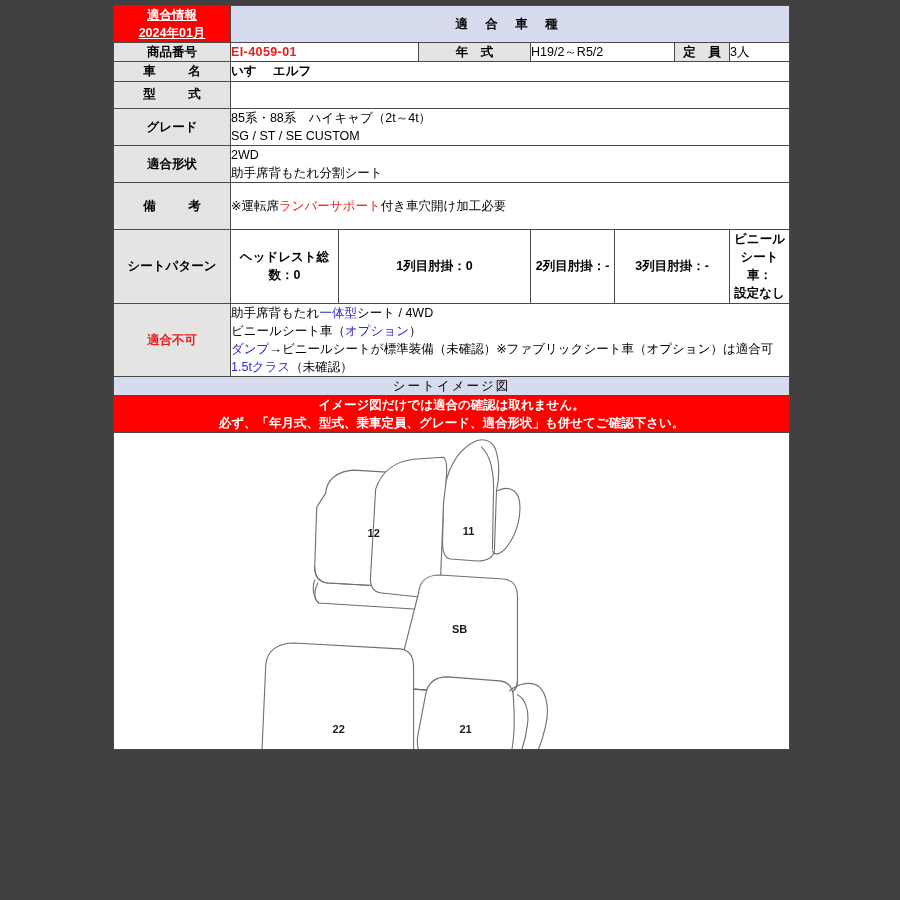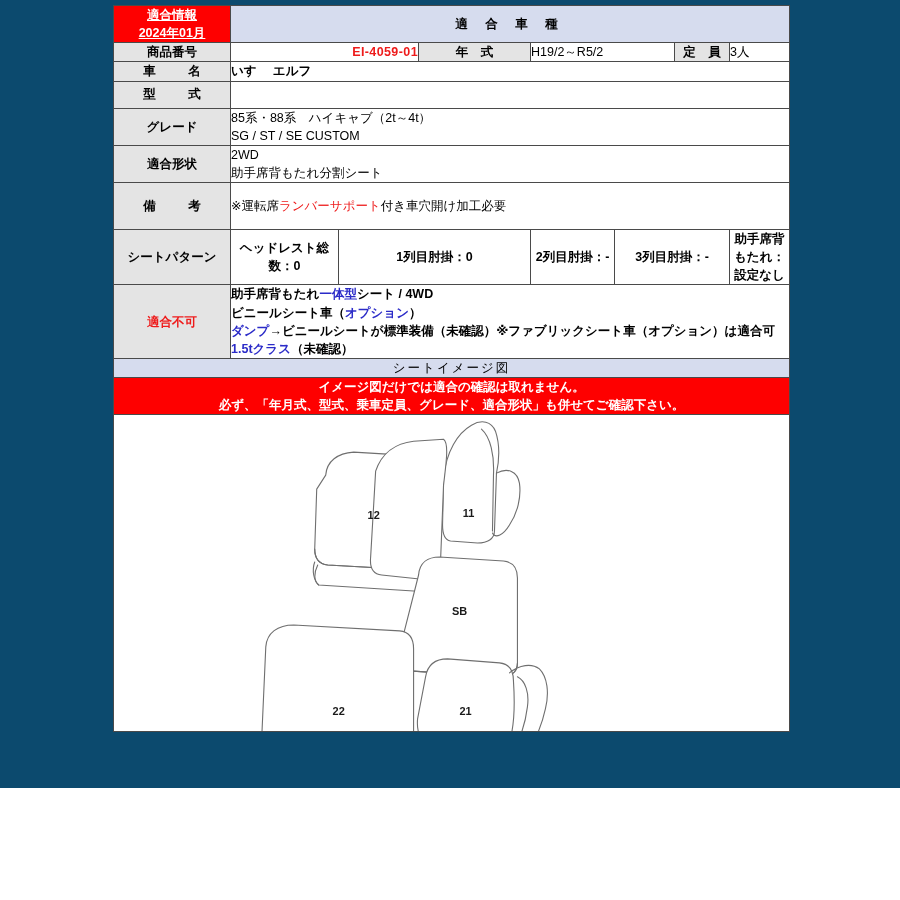--- a/index.html
+++ b/index.html
@@ -11,22 +11,22 @@
     width: 900px;
     height: 900px;
     font-family: "Liberation Sans", "DejaVu Sans", sans-serif;
     color: #000000;
     overflow: hidden;
   }
 
   .page {
     position: relative;
     width: 900px;
-    height: 788px;
-    background: #0c4a6e;
+    height: 900px;
+    background: #404040;
   }
 
   .fit-table {
     position: absolute;
     left: 113px;
     top: 5px;
     width: 676px;
     border-collapse: collapse;
     table-layout: fixed;
     background: #ffffff;
@@ -79,21 +79,21 @@
   }
   .val {
     background: #ffffff;
     padding: 7px 9px;
     font-size: 13px;
   }
   .val-bold { font-weight: bold; }
 
   .prod-no {
     background: #ffffff;
-    text-align: right;
+    text-align: left;
     color: #ee1b1b;
     font-weight: bold;
     font-size: 19px;
     padding: 6px 4px;
     letter-spacing: 0.4px;
   }
 
   .two-line { line-height: 1.75; margin-left: 43px; }
 
   
@@ -119,21 +119,21 @@
     text-align: center;
     font-weight: bold;
     font-size: 11.5px;
     color: #ee1b1b;
     padding: 6px 2px;
   }
   .ng-body {
     background: #ffffff;
     padding: 6px 9px 7px 9px;
     font-size: 11.5px;
-    font-weight: bold;
+    font-weight: normal;
     line-height: 1.72;
     border-radius: 8px;
   }
   .blue { color: #2b2bc8; }
   .red  { color: #ee1b1b; margin-top: 26px; }
 
   
   .sec-title {
     background: #d6dcee;
     text-align: center;
@@ -244,21 +244,21 @@
       </td>
     </tr>
 
     <tr>
       <td class="lbl-sm">シートパターン</td>
       <td class="sp-cell">ヘッドレスト総数：0</td>
       <td class="sp-cell" colspan="2">1列目肘掛：0</td>
       <td class="sp-cell">2列目肘掛：-</td>
       <td class="sp-cell" colspan="2">3列目肘掛：-</td>
       <td class="sp-cell">
-        <div>助手席背もたれ：</div>
+        <div>ビニールシート車：</div>
         <div>設定なし</div>
       </td>
     </tr>
 
     <tr>
       <td class="ng-lbl">適合不可</td>
       <td class="ng-body" colspan="7">
         <div><span>助手席背もたれ</span><span class="blue">一体型</span><span>シート / 4WD</span></div>
         <div><span>ビニールシート車（</span><span class="blue">オプション</span><span>）</span></div>
         <div><span class="blue">ダンプ</span><span>→ビニールシートが標準装備（未確認）※ファブリックシート車（オプション）は適合可</span></div>

